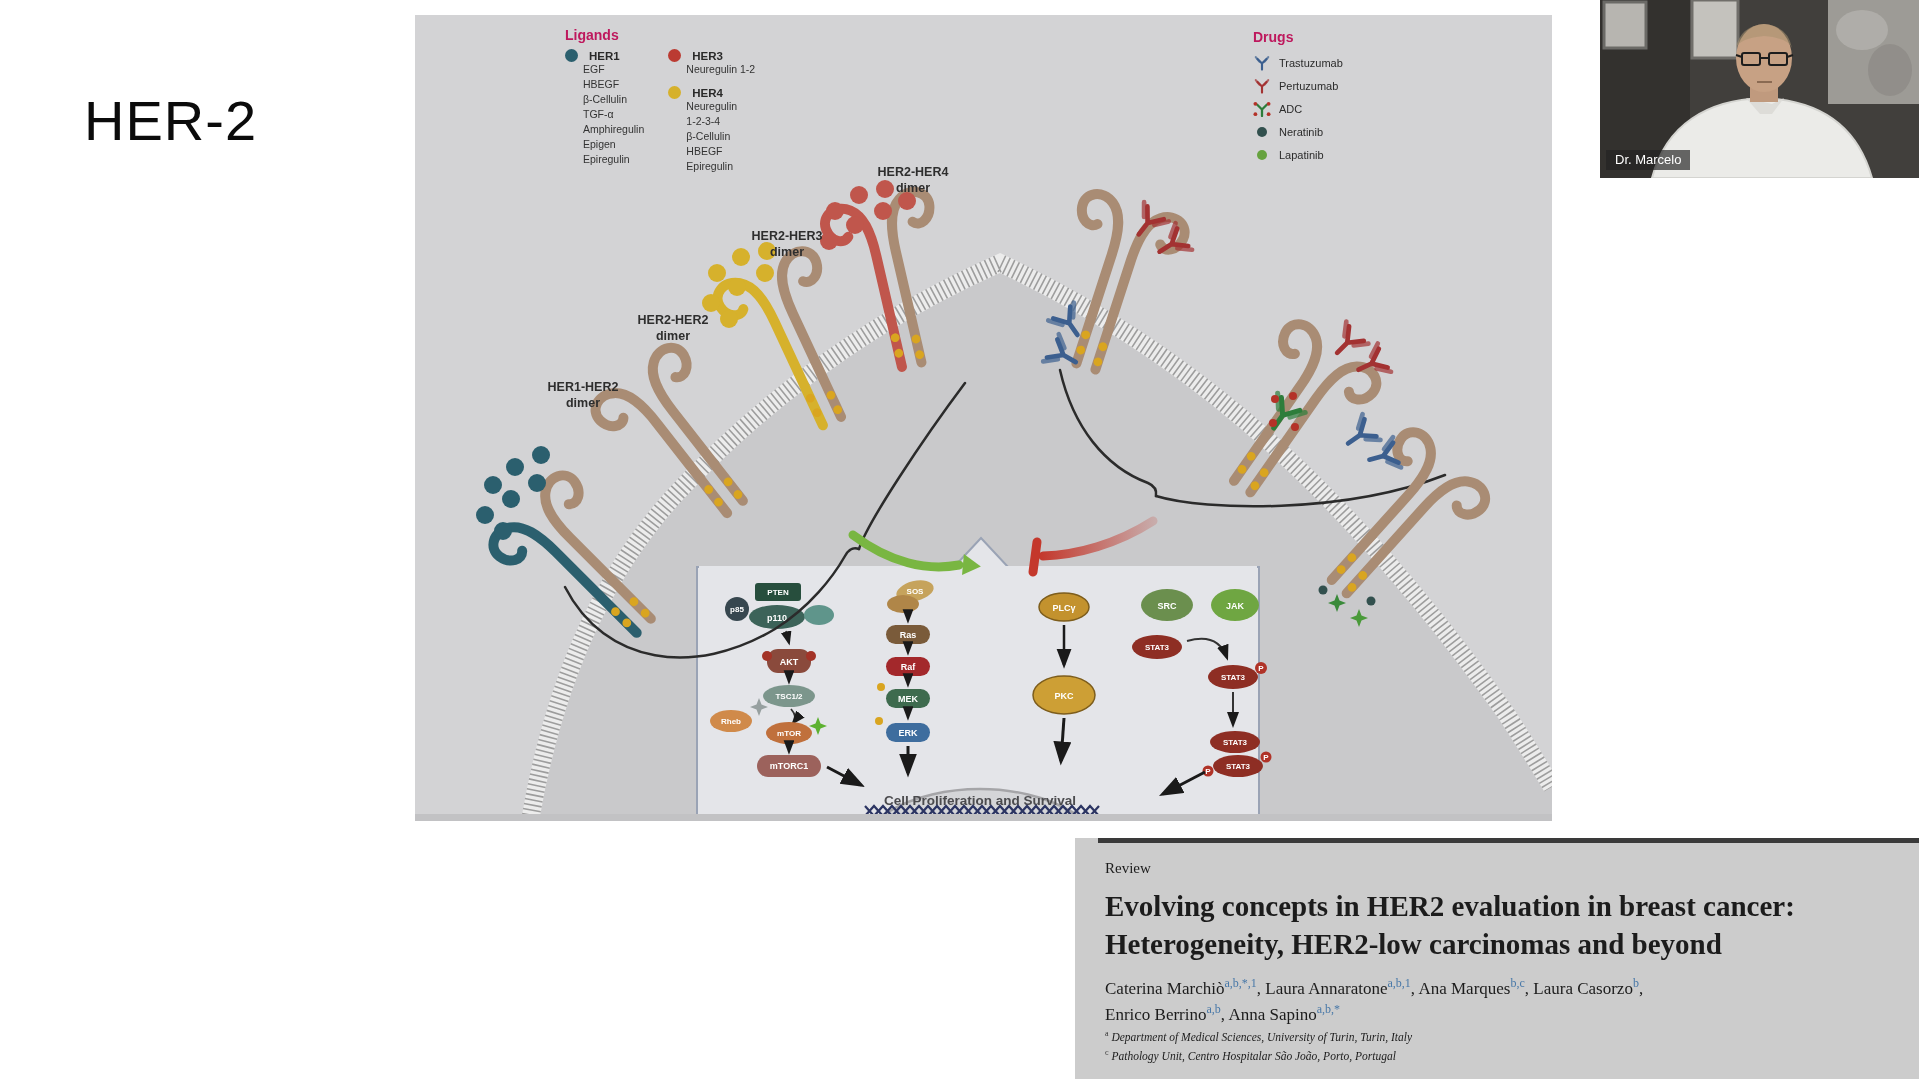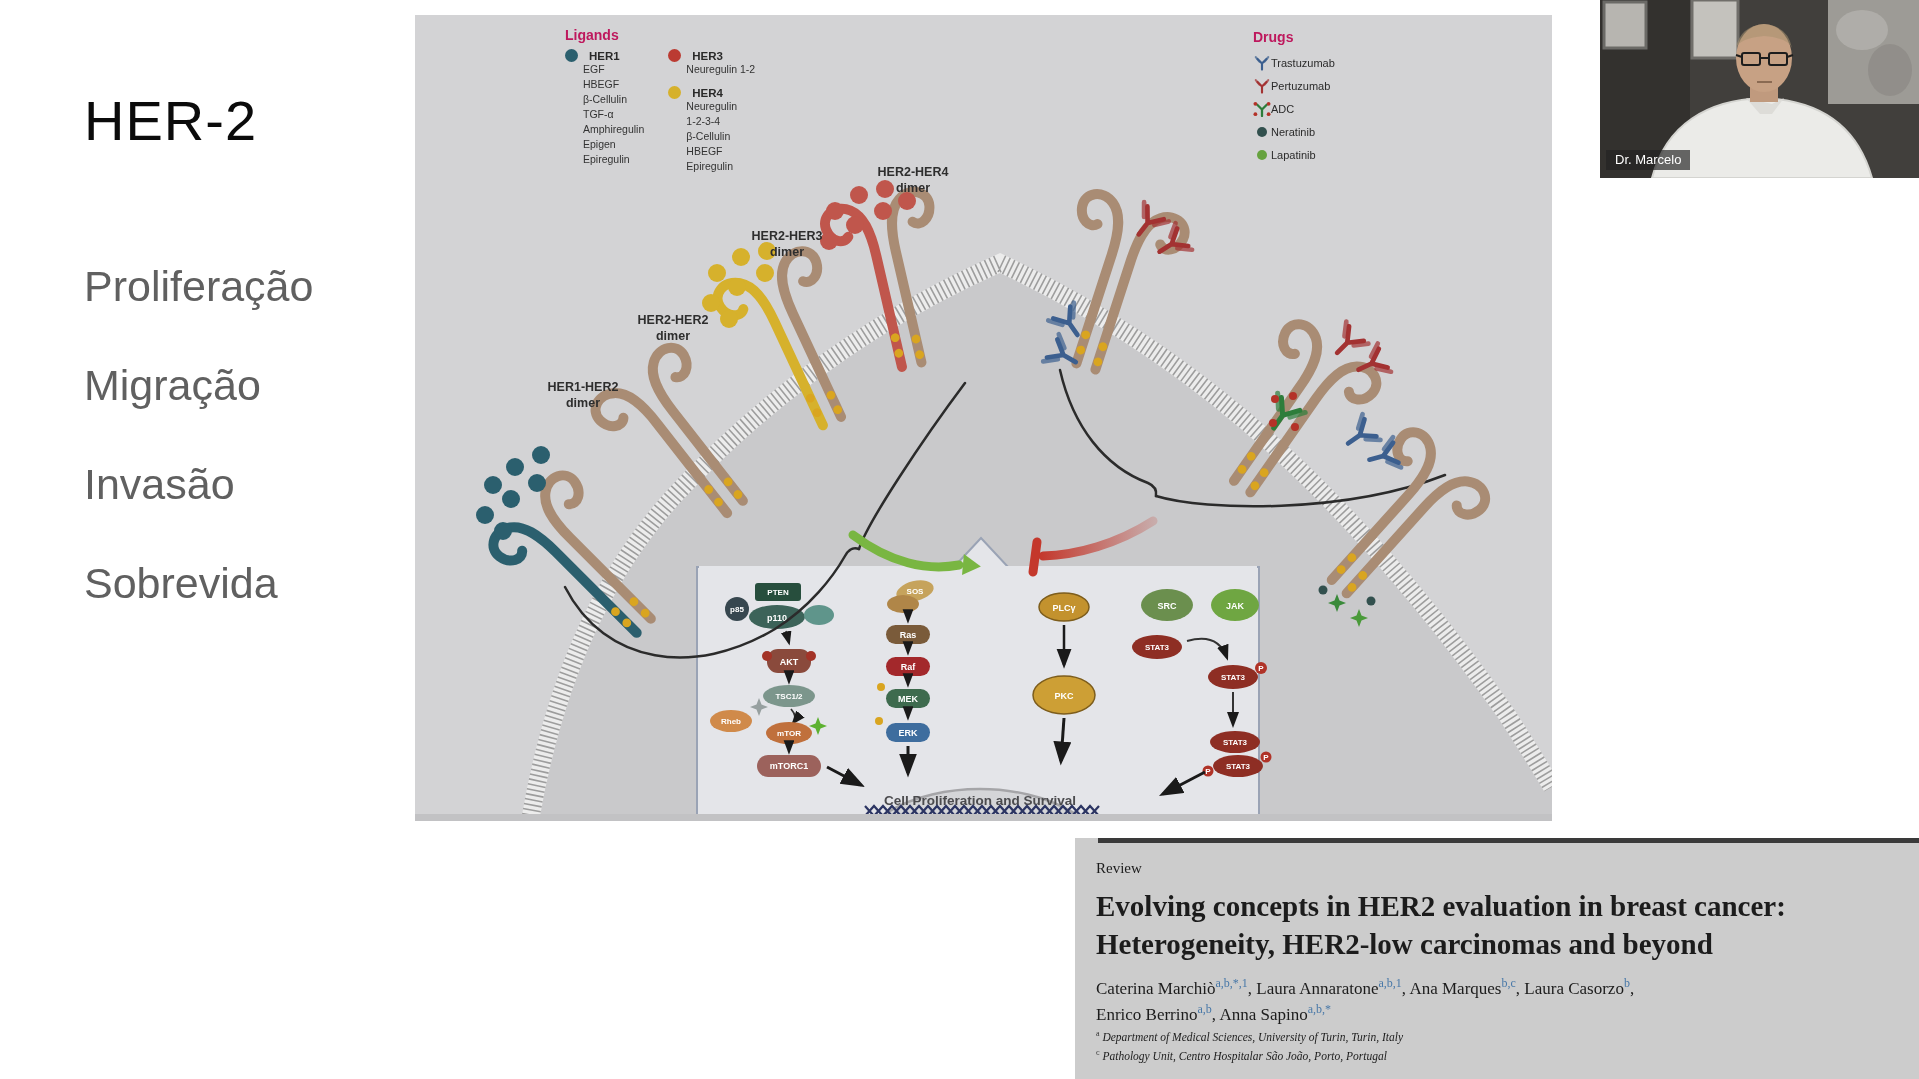--- a/index.html
+++ b/index.html
@@ -21,58 +21,52 @@
 
   
   .legend{position:absolute;color:#2a2a2a;}
   .legend h4{margin:0 0 6px 0;font-size:14px;font-weight:bold;color:#be185d;}
   #ligands{left:150px;top:12px;}
   .lig-cols{display:flex;gap:24px;}
   .lig-head{display:flex;align-items:center;gap:11px;font-size:11.5px;font-weight:bold;}
   .dot{width:13px;height:13px;border-radius:50%;display:inline-block;}
   .lig-items{margin-left:18px;font-size:10.5px;line-height:15px;color:#333;}
   #drugs{left:838px;top:14px;}
-  .drug-row{display:flex;align-items:center;height:23px;font-size:11px;color:#2b2b2b;}
+  .drug-row{display:flex;align-items:center;gap:8px;height:23px;font-size:11px;color:#2b2b2b;}
   .drug-ico{width:18px;display:flex;justify-content:center;}
 
   
   #webcam{position:absolute;left:1600px;top:0;width:319px;height:178px;background:#413f3c;overflow:hidden;}
   #cam-label{position:absolute;left:6px;bottom:8px;background:rgba(35,35,35,.68);color:#fff;
              font-size:13px;padding:2px 9px 3px 9px;}
 
   
   #paper{position:absolute;left:1075px;top:838px;width:844px;height:241px;background:#cccccc;
          font-family:"Liberation Serif",serif;color:#1c1c1c;box-sizing:border-box;
-         padding:20px 24px 0 21px;overflow:hidden;}
+         padding:20px 24px 0 30px;overflow:hidden;}
   #paper-rule{position:absolute;top:0;left:23px;right:0;height:5px;background:#3a3a3a;}
   #paper-tag{font-size:15px;margin-top:2px;}
   #paper-title{font-size:29px;font-weight:bold;line-height:1.32;margin-top:10px;width:800px;}
   #paper-authors{font-size:17px;margin-top:12px;line-height:1.45;}
   #paper-authors sup{font-size:12px;color:#4878a8;}
   #paper-affils{margin-top:0;font-size:11.5px;font-style:italic;line-height:1.55;}
   #paper-affils sup{font-size:8px;font-style:normal;color:#333;}
 
   
   .nt{fill:#ffffff;font:bold 9px "Liberation Sans",sans-serif;text-anchor:middle;}
   .nts{fill:#ffffff;font:bold 8px "Liberation Sans",sans-serif;text-anchor:middle;}
   .dimlbl{fill:#2e2e2e;font:bold 12.5px "Liberation Sans",sans-serif;text-anchor:middle;}
   .nuclbl{fill:#4b4b4e;font:bold 13.5px "Liberation Sans",sans-serif;text-anchor:middle;}
 </style>
 </head>
 <body>
 
 <div id="stage">
 
   <div id="slide-title">HER-2</div>
-  <div id="bullets">
-    <div class="bullet">Proliferação</div>
-    <div class="bullet">Migração</div>
-    <div class="bullet">Invasão</div>
-    <div class="bullet">Sobrevida</div>
-  </div>
 
   <div id="diagram">
     <svg id="dsvg" width="1137" height="806" viewBox="0 0 1137 806">
       <defs>
         <path id="rcp" d="M0,52 L0,-62 C0,-88 4,-104 15,-112 C29,-122 45,-113 43,-99 C41,-86 29,-80 23,-87" fill="none" stroke-width="10" stroke-linecap="round"></path>
         <g id="phos" fill="#d9a520">
           <circle cx="-10" cy="22" r="4.4"></circle>
             <circle cx="-10" cy="38" r="4.4"></circle>
           <circle cx="10" cy="28" r="4.4"></circle>
             <circle cx="10" cy="44" r="4.4"></circle>

